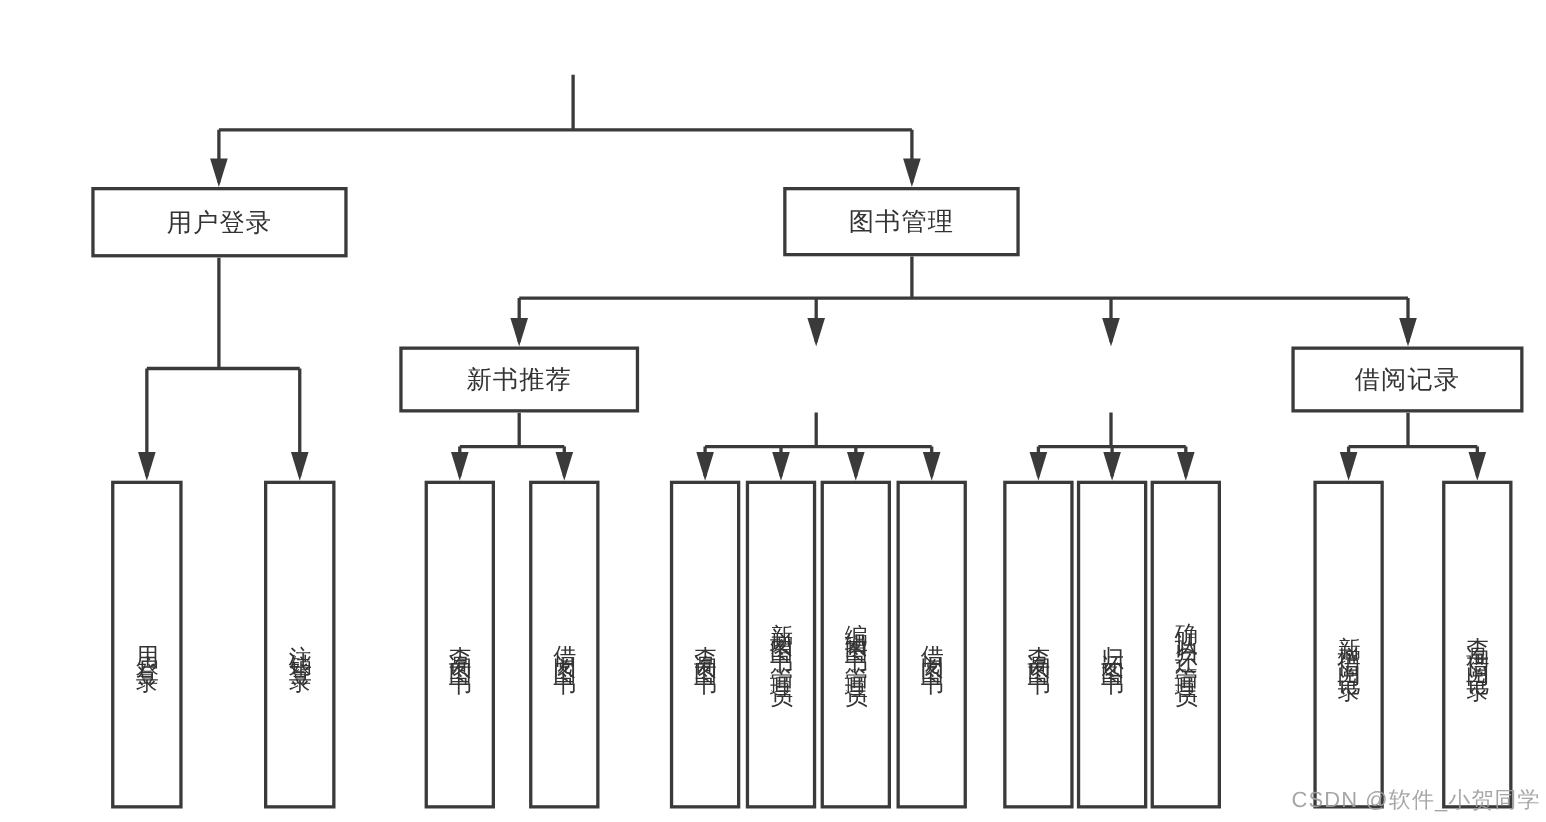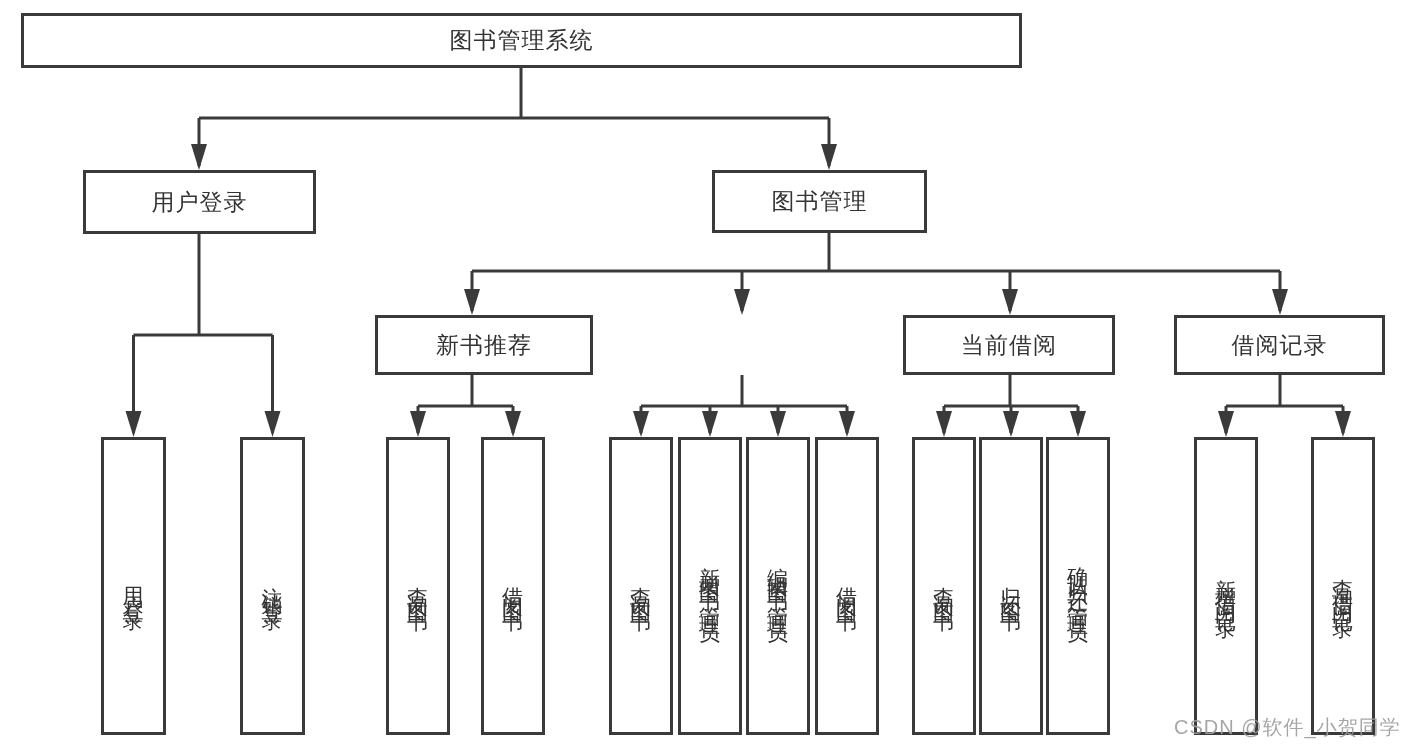--- a/index.html
+++ b/index.html
@@ -93,27 +93,25 @@
       <polygon points="770,411 786,411 778,437"></polygon>
       <polygon points="839,411 855,411 847,437"></polygon>
       <polygon points="936,411 952,411 944,437"></polygon>
       <polygon points="1003,411 1019,411 1011,437"></polygon>
       <polygon points="1070,411 1086,411 1078,437"></polygon>
       <polygon points="1218,411 1234,411 1226,437"></polygon>
       <polygon points="1335,411 1351,411 1343,437"></polygon>
     </g>
   </svg>
 
-  <div class="node" style="left:21px; top:13px; width:1001px; height:55px;">图书管理系统</div>
 
   <div class="node" style="left:83px; top:170px; width:233px; height:64px;">用户登录</div>
   <div class="node" style="left:712px; top:170px; width:215px; height:63px;">图书管理</div>
 
-  <div class="node" style="left:363px; top:315px; width:218px; height:60px;margin-left:12px;">新书推荐</div>
-  <div class="node" style="left:903px; top:315px; width:212px; height:60px;">当前借阅</div>
+  <div class="node" style="left:363px; top:315px; width:218px; height:60px;">新书推荐</div>
   <div class="node" style="left:1174px; top:315px; width:211px; height:60px;">借阅记录</div>
 
   <div class="node leaf" style="left:101px; top:437px; width:65px; height:298px;">用户登录</div>
   <div class="node leaf" style="left:240px; top:437px; width:65px; height:298px;">注销登录</div>
 
   <div class="node leaf" style="left:386px; top:437px; width:64px; height:298px;">查询图书</div>
   <div class="node leaf" style="left:481px; top:437px; width:64px; height:298px;">借阅图书</div>
 
   <div class="node leaf" style="left:609px; top:437px; width:64px; height:298px;">查询图书</div>
   <div class="node leaf" style="left:678px; top:437px; width:64px; height:298px;">新增图书（管理员）</div>

